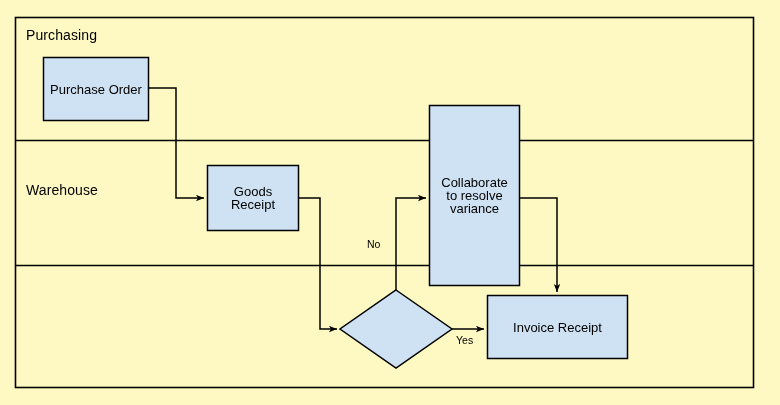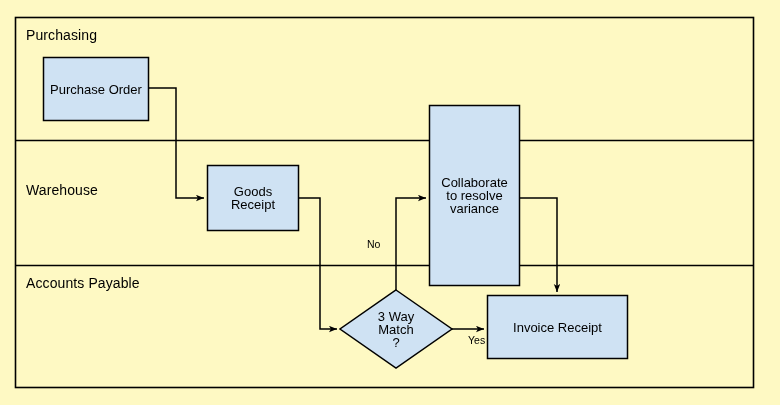--- a/index.html
+++ b/index.html
@@ -96,34 +96,30 @@
       <polygon points="396,290 452,329 396,368 340,329" fill="#cfe2f3" stroke="#000000" stroke-width="1.5"></polygon>
 
       <rect x="487.5" y="295.5" width="140" height="63" fill="#cfe2f3" stroke="#000000" stroke-width="1.5"></rect>
     </g>
   </svg>
 
   <div class="lane-title" style="left:26px; top:27px;">Purchasing</div>
 
   <div class="lane-title" style="left:26px; top:150px;margin-top:32px;">Warehouse</div>
 
-  <div class="lane-title" style="left:26px; top:275px;">Accounts Payable</div>
 
   <div class="node-label" style="left:43px; top:57px; width:106px; height:64px;">Purchase Order</div>
 
   <div class="node-label" style="left:429px; top:105px; width:91px; height:181px;">Collaborate
 to resolve
 variance</div>
 
   <div class="node-label" style="left:207px; top:165px; width:92px; height:66px;">Goods
 Receipt</div>
 
-  <div class="node-label" style="left:355px; top:291px; width:82px; height:77px;">3 Way
-Match
-?</div>
 
   <div class="node-label" style="left:487px; top:295px; width:141px; height:64px;">Invoice Receipt</div>
 
   <div class="edge-label" style="left:367px; top:238px;">No</div>
 
-  <div class="edge-label" style="left:456px; top:334px;margin-left:12px;">Yes</div>
+  <div class="edge-label" style="left:456px; top:334px;">Yes</div>
 
 </div>
 
 </body></html>

